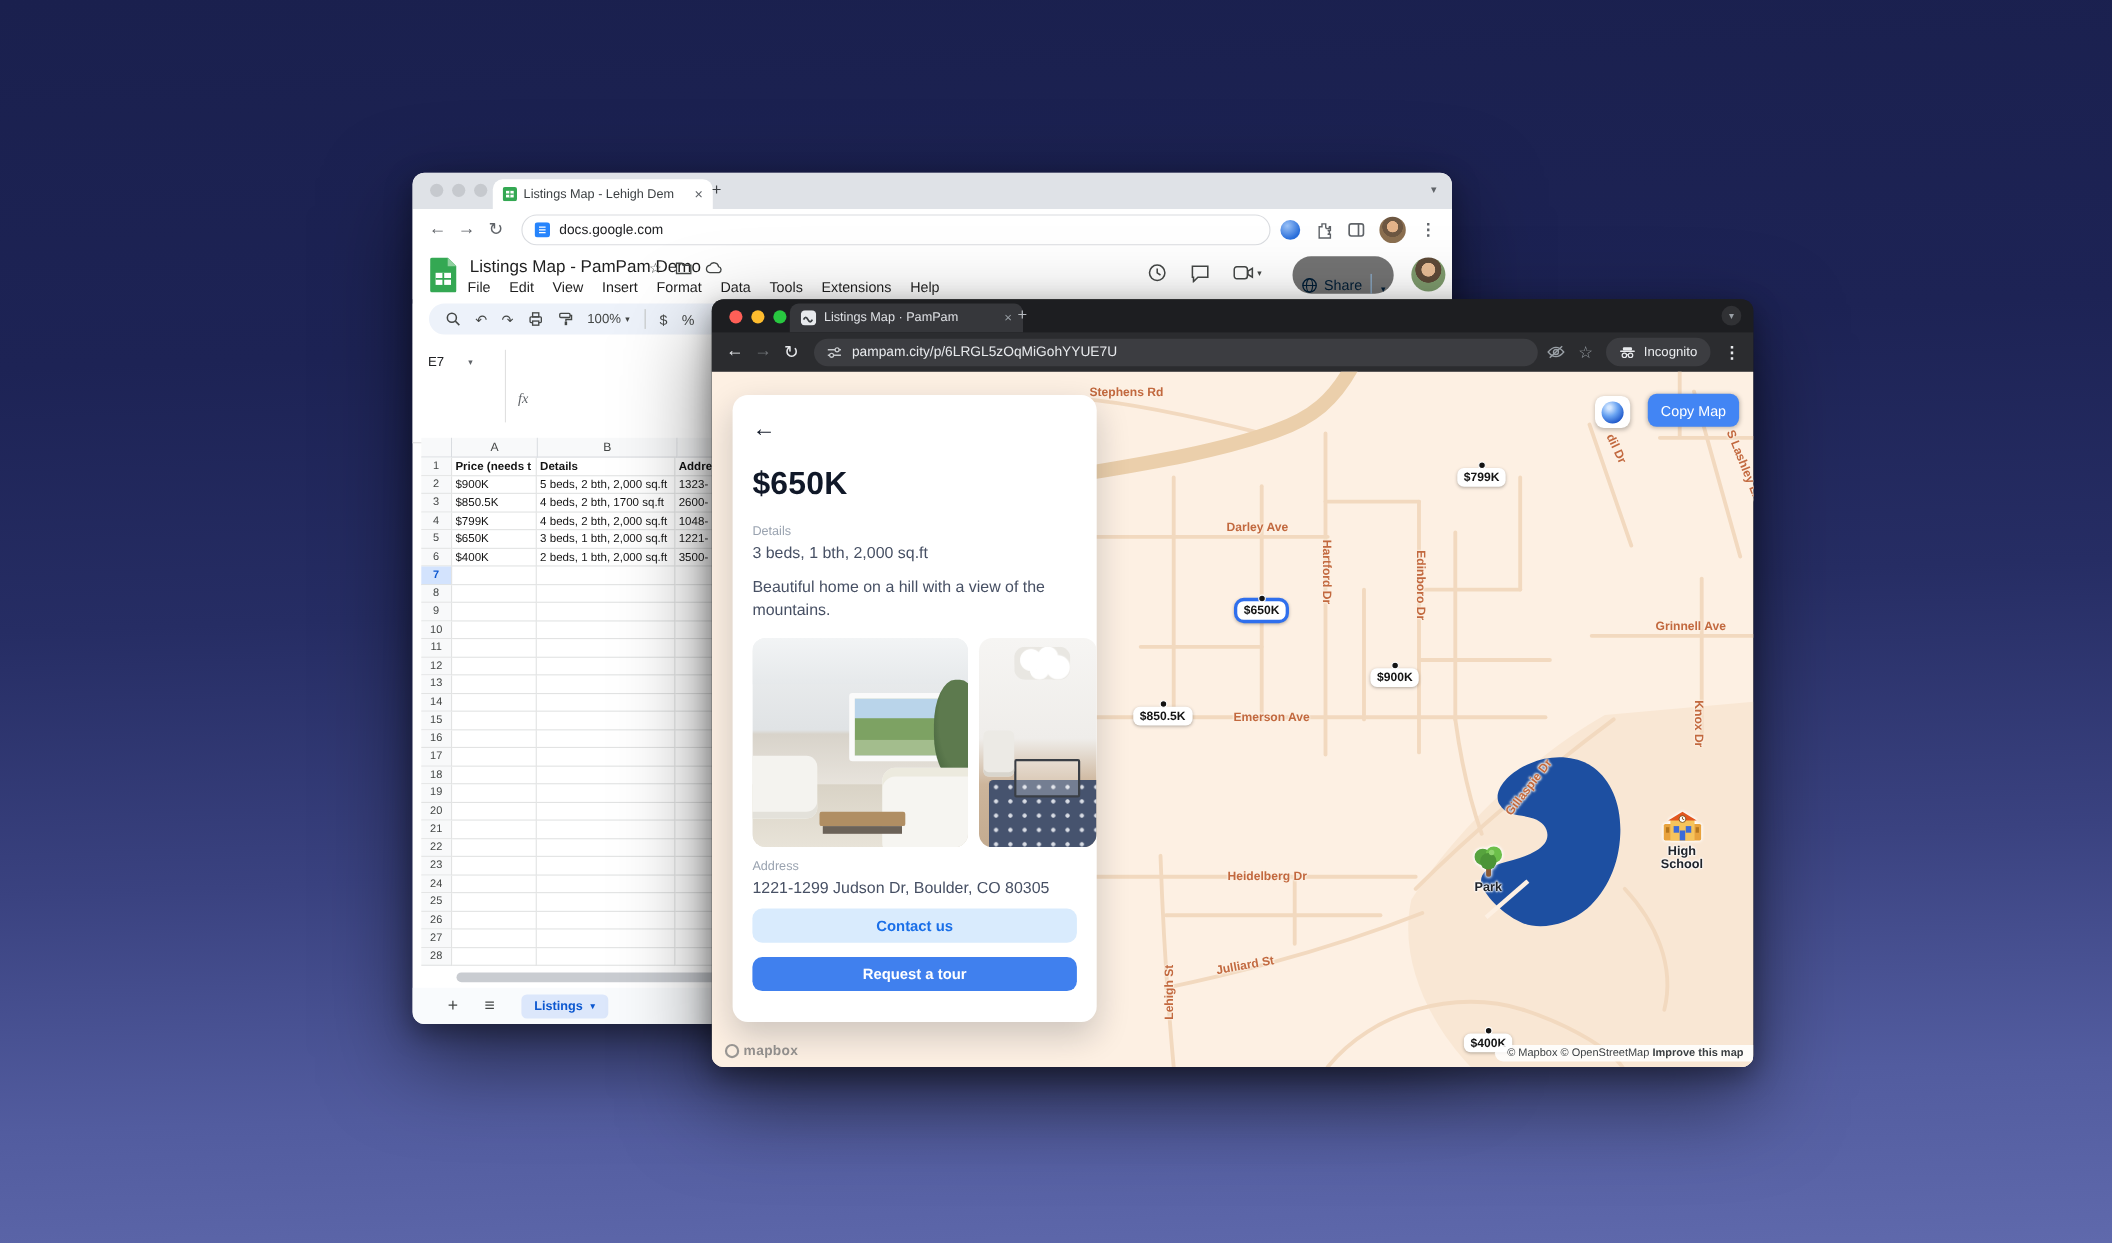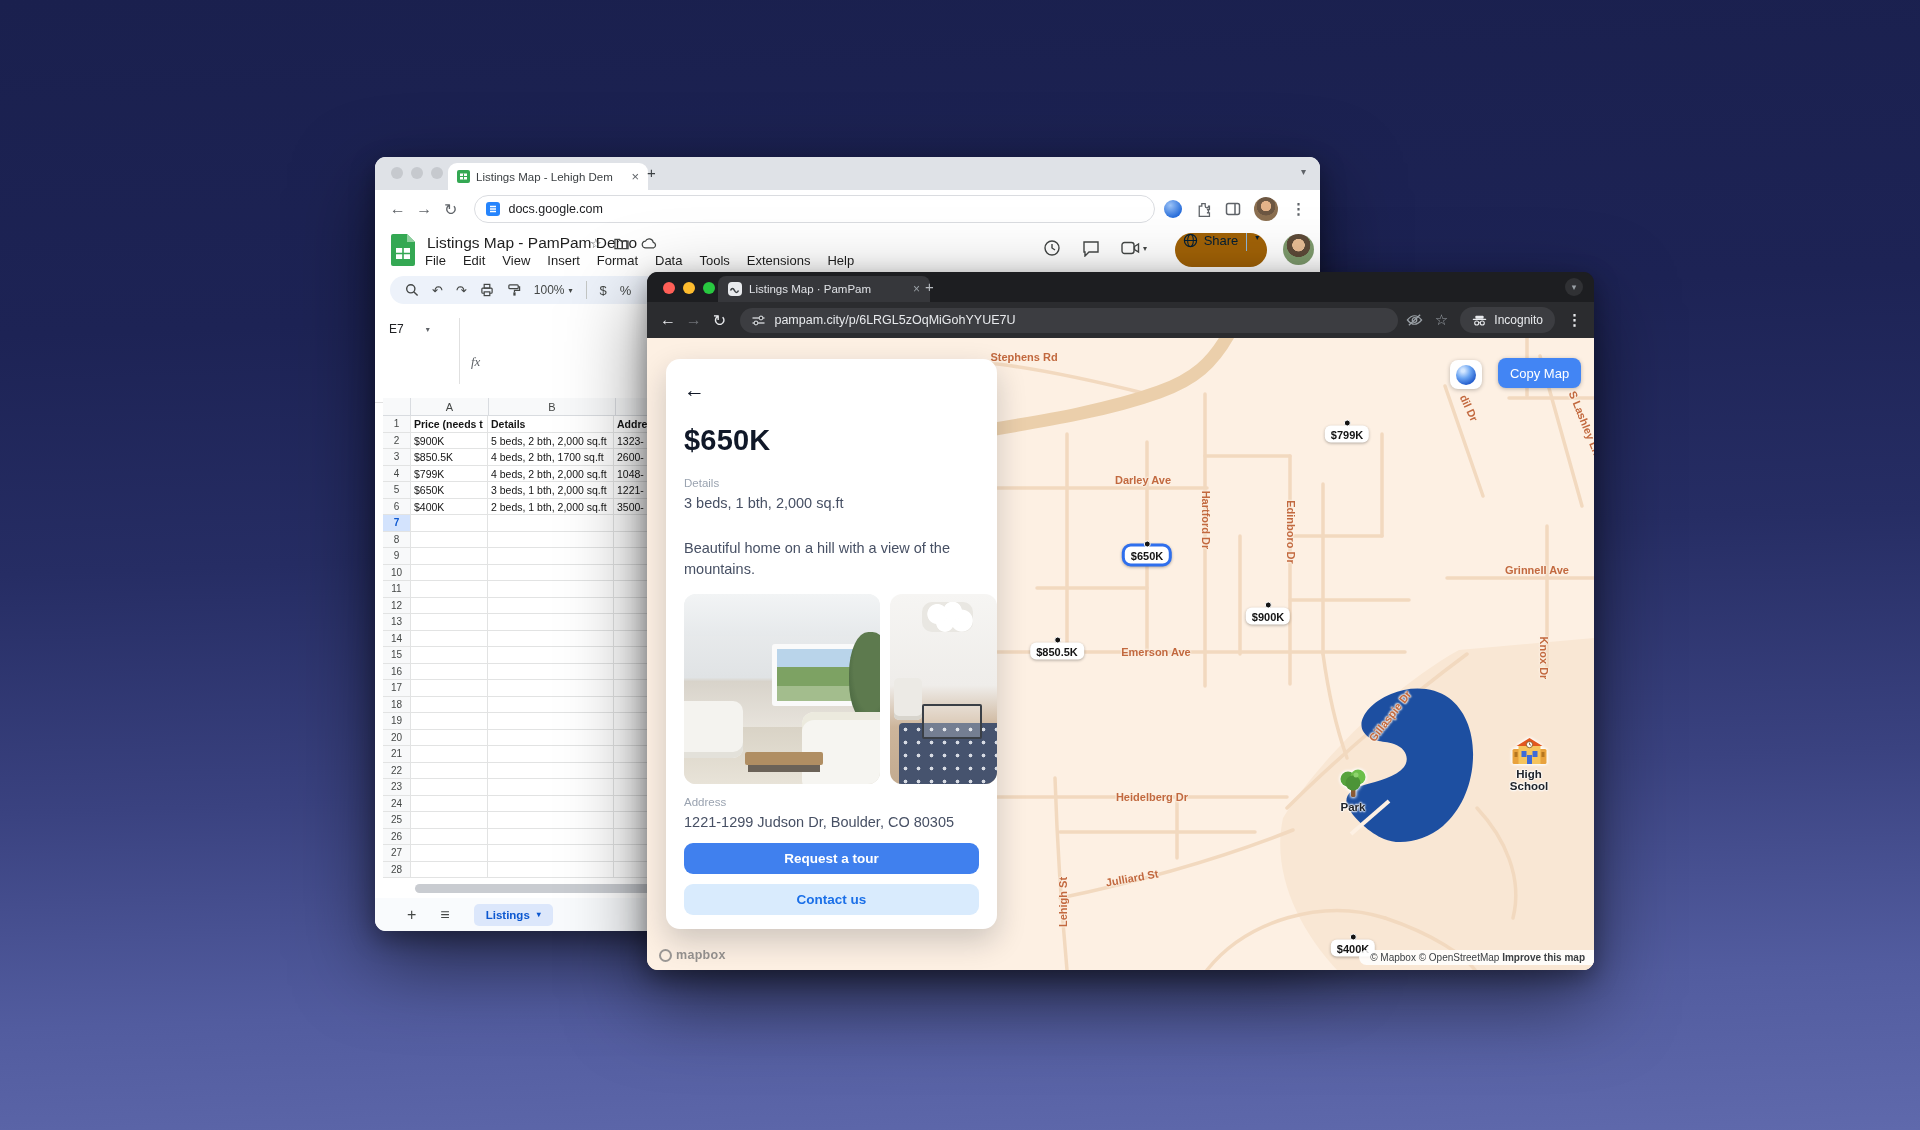--- a/index.html
+++ b/index.html
@@ -29,22 +29,22 @@
   .circle-ext{width:18px;height:18px;border-radius:50%;background:radial-gradient(circle at 35% 30%,#9cc3f7,#2a6fdb 70%);}
   .avatar-sm{width:24px;height:24px;border-radius:50%;
     background:radial-gradient(circle at 50% 38%,#e4b389 26%,#6d5742 28% 48%,#8b6f50 50%);}
   .kebab{font-size:15px;color:#5f6368;font-weight:700;}
   .s-header{height:44px;background:#fff;position:relative;}
   .sh-logo{position:absolute;left:16px;top:6px;}
   .sh-title{position:absolute;left:52px;top:6px;font-size:15.5px;color:#1f1f1f;}
   .sh-ticons{position:absolute;left:215px;top:8px;display:flex;gap:12px;color:#444746;font-size:13px;align-items:center;}
   .sh-menus{position:absolute;left:50px;top:25px;display:flex;gap:17px;font-size:13px;color:#1f1f1f;}
   .sh-right{position:absolute;left:668px;top:11px;display:flex;gap:21px;align-items:center;color:#444746;}
-  .share{position:absolute;left:800px;top:5px;width:92px;height:34px;border-radius:17px;background:#a16207;
-    display:flex;align-items:flex-start;justify-content:center;gap:6px;font-size:13px;color:#001d35;font-weight:500;}
+  .share{position:absolute;left:800px;top:5px;width:92px;height:34px;border-radius:17px;background:#737373;
+    display:flex;align-items:flex-end;justify-content:center;gap:6px;font-size:13px;color:#001d35;font-weight:500;}
   .share .cdiv{width:1px;height:18px;background:#8fb6d9;margin:0 2px;}
   .avatar-lg{position:absolute;left:908px;top:6px;width:31px;height:31px;border-radius:50%;
     background:radial-gradient(circle at 50% 36%,#e8bd95 24%,#5d4a38 26% 46%,#7e9b6d 48%);}
   .s-quickrow{height:36px;background:#fff;}
   .qbar{margin:4px 15px 0 15px;height:28px;border-radius:14px;background:#edf2fa;display:flex;align-items:center;
     gap:13px;padding:0 15px;color:#444746;font-size:13px;}
   .qbar .zoom{font-size:12px;display:flex;gap:4px;align-items:center;}
   .qdiv{width:1px;height:18px;background:#c4c7c5;}
   .s-formula{height:90px;background:#fff;border-bottom:1px solid #e0e0e0;position:relative;}
   .namebox{position:absolute;left:14px;top:10px;font-size:12px;color:#202124;display:flex;gap:22px;align-items:center;}
@@ -110,21 +110,21 @@
   .copy-btn{position:absolute;left:851px;top:20px;width:83px;height:30px;border-radius:8px;background:#4285f4;
     color:#fff;font-size:13px;font-weight:400;display:flex;align-items:center;justify-content:center;
     box-shadow:0 1px 4px rgba(0,0,0,.25);}
   
   .panel{position:absolute;left:19px;top:21px;width:331px;height:570px;background:#fff;border-radius:14px;
     box-shadow:0 12px 30px rgba(16,24,40,.2);padding:20px 18px;box-sizing:border-box;z-index:6;}
   .back{font-size:21px;font-weight:700;color:#111827;line-height:1;}
   .price{margin-top:24px;font-size:29px;font-weight:800;color:#101828;letter-spacing:.2px;}
   .sublabel{margin-top:20px;font-size:11.5px;color:#9aa3b0;}
   .subval{margin-top:6px;font-size:14.5px;color:#475064;}
-  .desc{margin-top:27px;font-size:14.5px;color:#475064;line-height:1.42;width:272px;}
+  .desc{margin-top:13px;font-size:14.5px;color:#475064;line-height:1.42;width:272px;}
   .gallery{margin-top:15px;margin-right:-18px;height:190px;display:flex;gap:10px;overflow:hidden;}
   .photo{height:190px;border-radius:12px;overflow:hidden;position:relative;flex:0 0 auto;}
   .photo1{width:196px;background:linear-gradient(180deg,#eef0f1 0%,#e0e3e5 44%,#d8d3ca 46%,#eae6df 74%,#e4dfd5 100%);}
   .photo2{width:107px;background:linear-gradient(180deg,#f6f5f3 0%,#efedea 48%,#cdb59b 70%,#c3ab90 100%);}
   .ph{position:absolute;}
   .addr{margin-top:12px;}
   .btn{margin-top:13px;height:31px;border-radius:9px;display:flex;align-items:center;justify-content:center;
     font-size:13.5px;font-weight:700;}
   .btn.primary{background:#4080ee;color:#fff;}
   .btn.secondary{margin-top:10px;background:#d9ebfd;color:#1a6fe8;}
@@ -638,22 +638,22 @@
         </div>
         <div class="photo photo2">
           <div class="ph" style="left:30%;top:4%;width:48%;height:16%;background:radial-gradient(circle at 30% 40%,#fff 24%,transparent 26%),radial-gradient(circle at 60% 30%,#fff 24%,transparent 26%),radial-gradient(circle at 45% 70%,#fff 24%,transparent 26%),radial-gradient(circle at 78% 62%,#fff 24%,transparent 26%),#e9e7e2;border-radius:10px;"></div>
           <div class="ph" style="left:8%;bottom:0;right:0;height:32%;background:#46536e;border-radius:4px 0 0 0;background-image:radial-gradient(circle,#d8dce4 1.6px,transparent 2.2px);background-size:13px 13px;"></div>
           <div class="ph" style="left:30%;bottom:24%;width:52%;height:16%;border:2.5px solid #3a3f46;border-radius:2px;background:rgba(255,255,255,.25);"></div>
           <div class="ph" style="left:4%;bottom:34%;width:26%;height:22%;background:#eceae5;border-radius:5px;box-shadow:inset 0 -4px 0 #d8d5cd;"></div>
         </div>
       </div>
       <div class="sublabel addr">Address</div>
       <div class="subval">1221-1299 Judson Dr, Boulder, CO 80305</div>
+      <div class="btn secondary">Contact us</div>
       <div class="btn primary">Request a tour</div>
-      <div class="btn secondary">Contact us</div>
     </div>
 
     <div class="mapbox-logo">
       <span class="mb-ring"></span>
       <span class="mb-text">mapbox</span>
     </div>
     <div class="attrib">
       <span>© Mapbox © OpenStreetMap</span>
       <b>Improve this map</b>
     </div>

